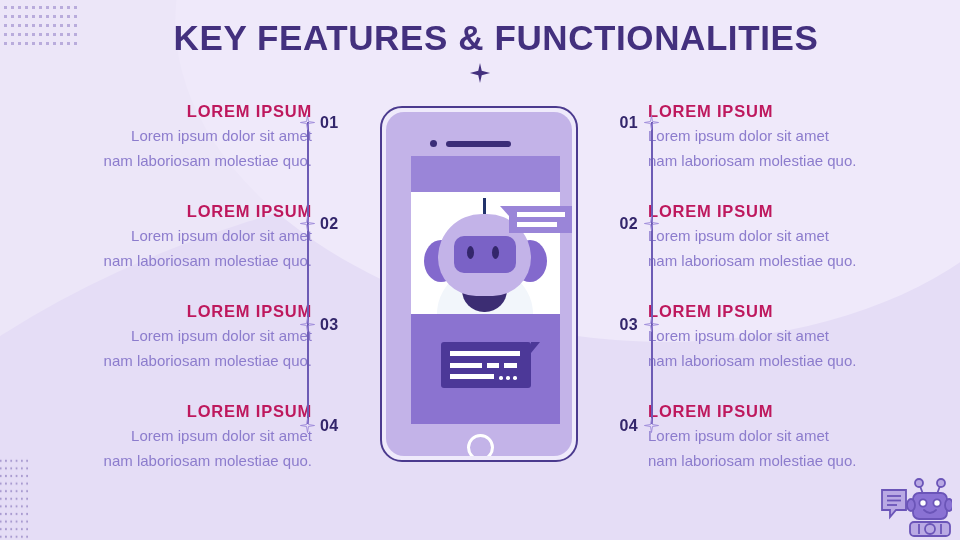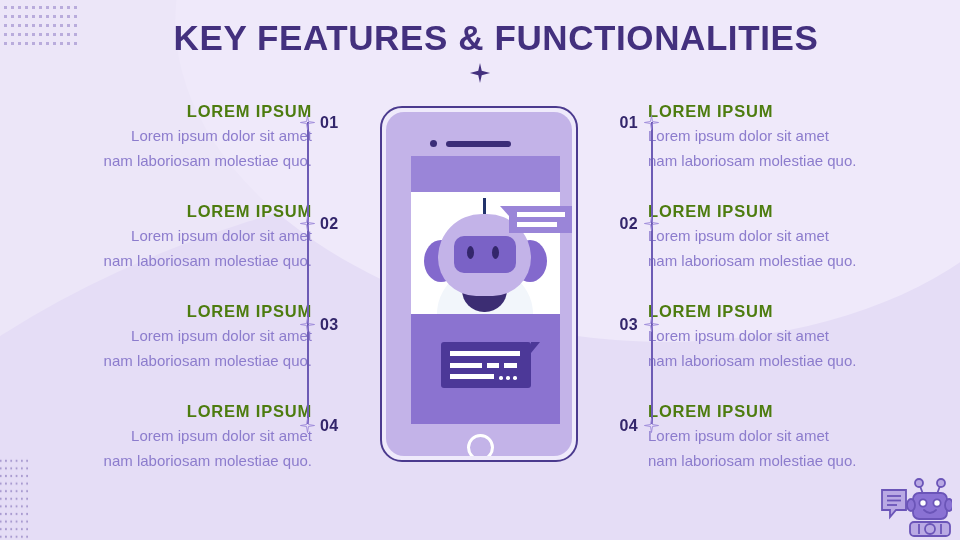--- a/index.html
+++ b/index.html
@@ -100,21 +100,21 @@
   .col.right { left: 648px; }
 
   .item {
     position: relative;
     height: 100px;
   }
   .item .head {
     font-size: 16.5px;
     font-weight: bold;
     letter-spacing: 0.8px;
-    color: #4d7c0f;
+    color: #be185d;
     line-height: 22px;
     margin: 0;
   }
   .item .body {
     font-size: 15px;
     color: #8c7ccd;
     line-height: 22px;
     margin: 3px 0 0 0;
   }
   .col.left .head, .col.left .body { text-align: right; }

